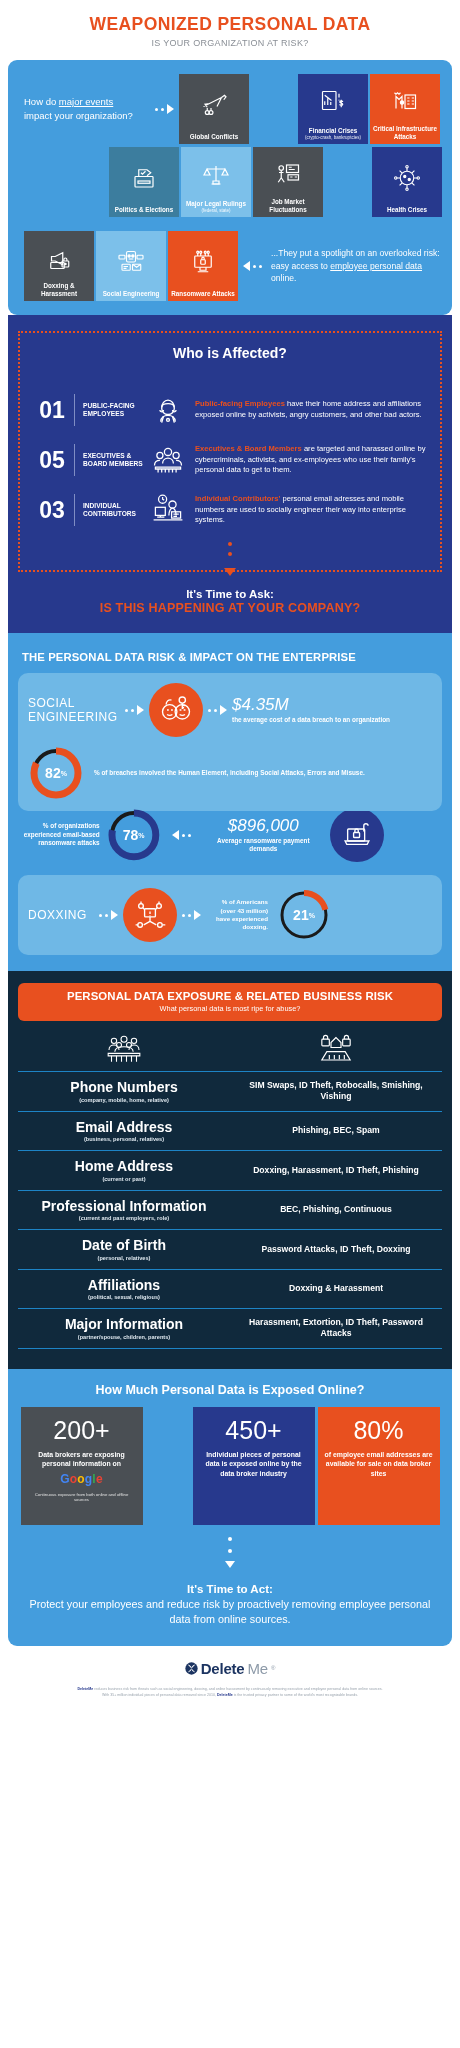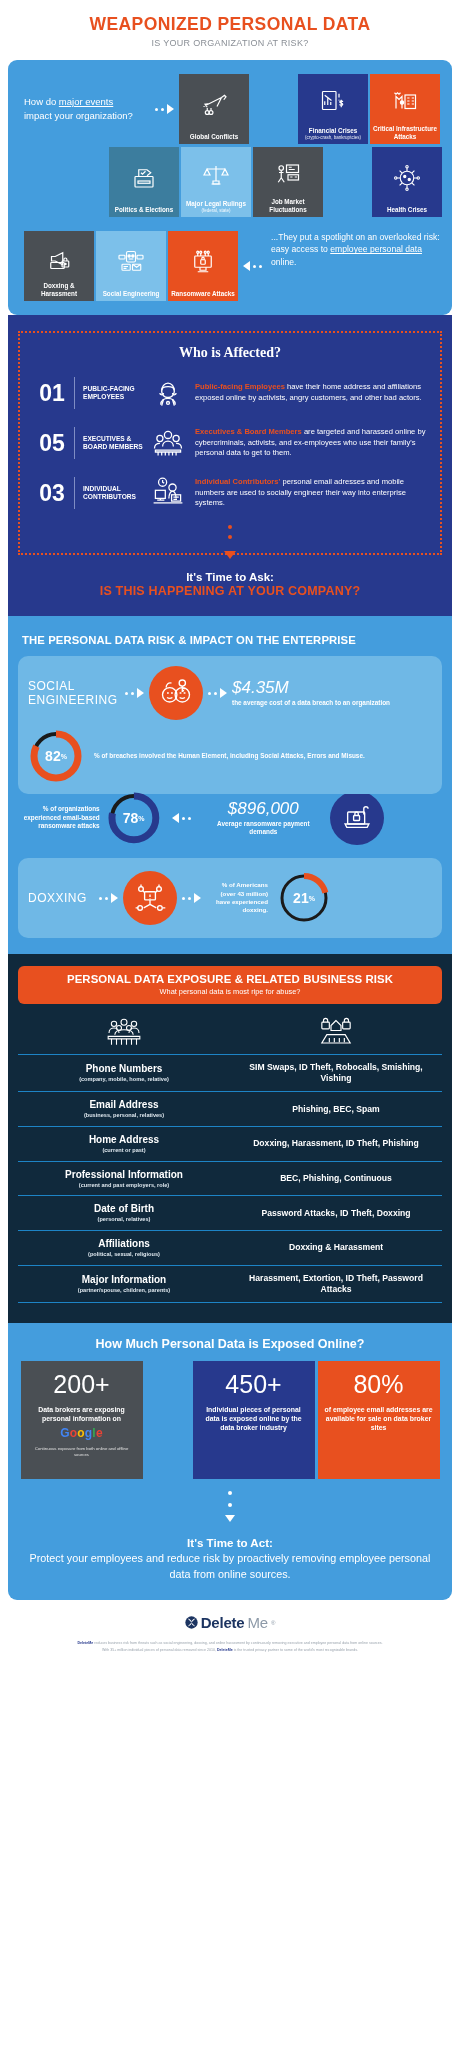--- a/index.html
+++ b/index.html
@@ -94,36 +94,35 @@
     font-size: 6.3px; font-weight: 700; line-height: 1.18;
   }
   .tile .ts { font-size: 4.5px; font-weight: 400; line-height: 1.15; opacity: .92; }
   .bg-dark  { background: #4a4f54; }
   .bg-navy  { background: #27398d; margin-left: 47px; }
   .bg-or    { background: #e8501f; }
   .bg-steel { background: #3c7d9e; }
   .bg-lblue { background: #7cc0ea; }
 
   .row2 { display:flex; justify-content:flex-end; margin-top: 3px; }
-  .row3 { display:flex; margin-top: 14px; padding-left: 6px; }
+  .row3 { display:flex; align-items:center; margin-top: 14px; padding-left: 6px; }
   .spot {
     color:#fff; font-size: 8.6px; line-height: 1.45; margin-left: 4px;
   }
   .spot u { text-decoration: underline; }
 
   
   .dashbox {
     border: 2px dotted #e8501f;
     padding: 12px 10px 14px;
     position: relative;
   }
   .aff-title {
     text-align:center; color:#fff; font-size: 14px; font-weight:700;
-    margin-bottom: 14px;
-    font-family: Liberation Serif, serif;
+    margin-bottom: 31px;
   }
   .aff-item { display:flex; align-items:center; margin-bottom: 14px; }
   .aff-num { color:#fff; font-size: 23px; font-weight:700; width: 44px; text-align:center; }
   .aff-sep { width:1px; background:#7f8dc4; align-self:stretch; margin: 2px 8px 2px 0; }
   .aff-cat { color:#fff; font-size: 6.6px; font-weight:700; line-height:1.25; width: 62px; text-transform: uppercase; }
   .aff-ic { width: 46px; display:flex; justify-content:center; }
   .aff-ic svg { width: 36px; height: 36px; }
   .aff-desc { color:#fff; font-size: 7.6px; line-height:1.42; flex:1; padding-left: 4px; }
   .aff-desc b { color:#e8501f; font-weight:700; }
 
@@ -174,21 +173,21 @@
   }
   .tbl-banner .t1 { color:#fff; font-size: 11.4px; font-weight:700; letter-spacing:.1px; }
   .tbl-banner .t2 { color:#fff; font-size: 7.4px; font-weight:400; margin-top:2px; }
   .tbl-heads { display:flex; margin: 12px 0 4px; }
   .tbl-heads > div { flex:1; display:flex; justify-content:center; }
   .tbl-heads svg { width: 40px; height: 34px; }
   .tbl { width: 100%; border-collapse: collapse; }
   .tbl tr { border-top: 1px solid #1d84c6; }
   .tbl tr:last-child { border-bottom: 1px solid #1d84c6; }
   .tbl td { padding: 7px 4px; text-align:center; vertical-align: middle; width: 50%; }
-  .cel-main { color:#fff; font-size: 10px; font-weight:700; line-height:1.2; }
+  .cel-main { color:#fff; font-size: 14px; font-weight:700; line-height:1.2; }
   .cel-sub { color:#dfe8ef; font-size: 5.6px; font-weight:700; line-height:1.2; margin-top:1px; }
   .cel-risk { color:#fff; font-size: 8.6px; font-weight:700; line-height:1.3; }
 
   
   .exp-title { text-align:center; color:#fff; font-size: 12.5px; font-weight:700; margin-bottom: 10px; }
   .exp-cards { display:flex; gap: 3px; justify-content:center; }
   .exp-card { width: 122px; min-height: 118px; padding: 10px 7px; text-align:center; display:flex; flex-direction:column; align-items:center; justify-content:flex-start; }
   .exp-num { color:#fff; font-size: 25px; font-weight:300; line-height:1.1; margin-bottom: 6px; }
   .exp-txt { color:#fff; font-size: 6.9px; font-weight:700; line-height:1.35; }
   .exp-fine { color:#e2e2e2; font-size: 4.3px; font-weight:400; line-height:1.3; margin-top: 6px; }

